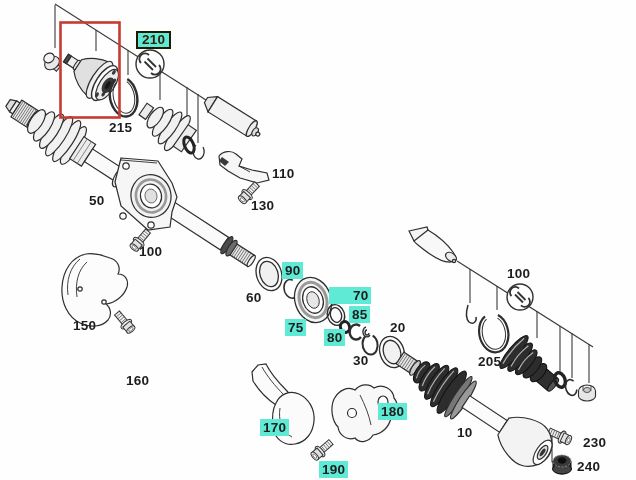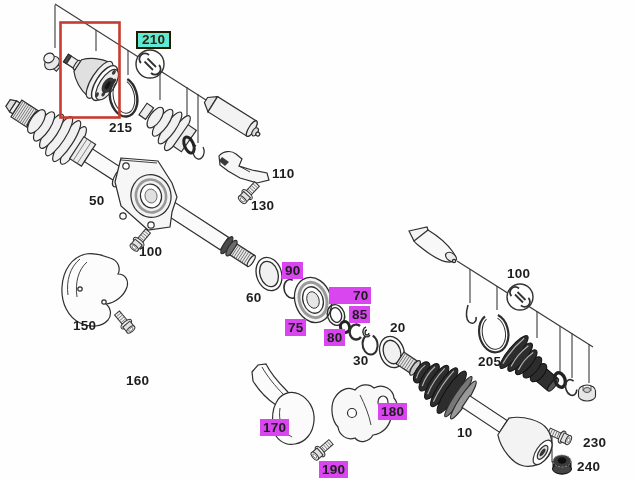--- a/index.html
+++ b/index.html
@@ -1,21 +1,21 @@
 <!DOCTYPE html>
 <html><head>
 <meta charset="utf-8">
 <style>
   html,body{margin:0;padding:0;background:#ffffff;}
   .stage{position:relative;width:636px;height:480px;background:#fefefe;overflow:hidden;
          font-family:"Liberation Sans",sans-serif;}
   .stage svg{position:absolute;left:0;top:0;}
   .lbl{position:absolute;font:bold 13.5px "Liberation Sans",sans-serif;color:#1d1d1d;
        letter-spacing:.2px;white-space:nowrap;line-height:15px;}
-  .lbl.gray{background:#d946ef;padding:1px 3px;}
+  .lbl.gray{background:#5eead4;padding:1px 3px;}
   .lbl.yellow{background:#5eead4;border:2px solid #221a00;padding:0 4px;color:#33200a;
               line-height:14px;}
 </style>
 </head>
 <body>
 
 <div class="stage">
 
 <svg width="636" height="480" viewBox="0 0 636 480">
   <defs>

